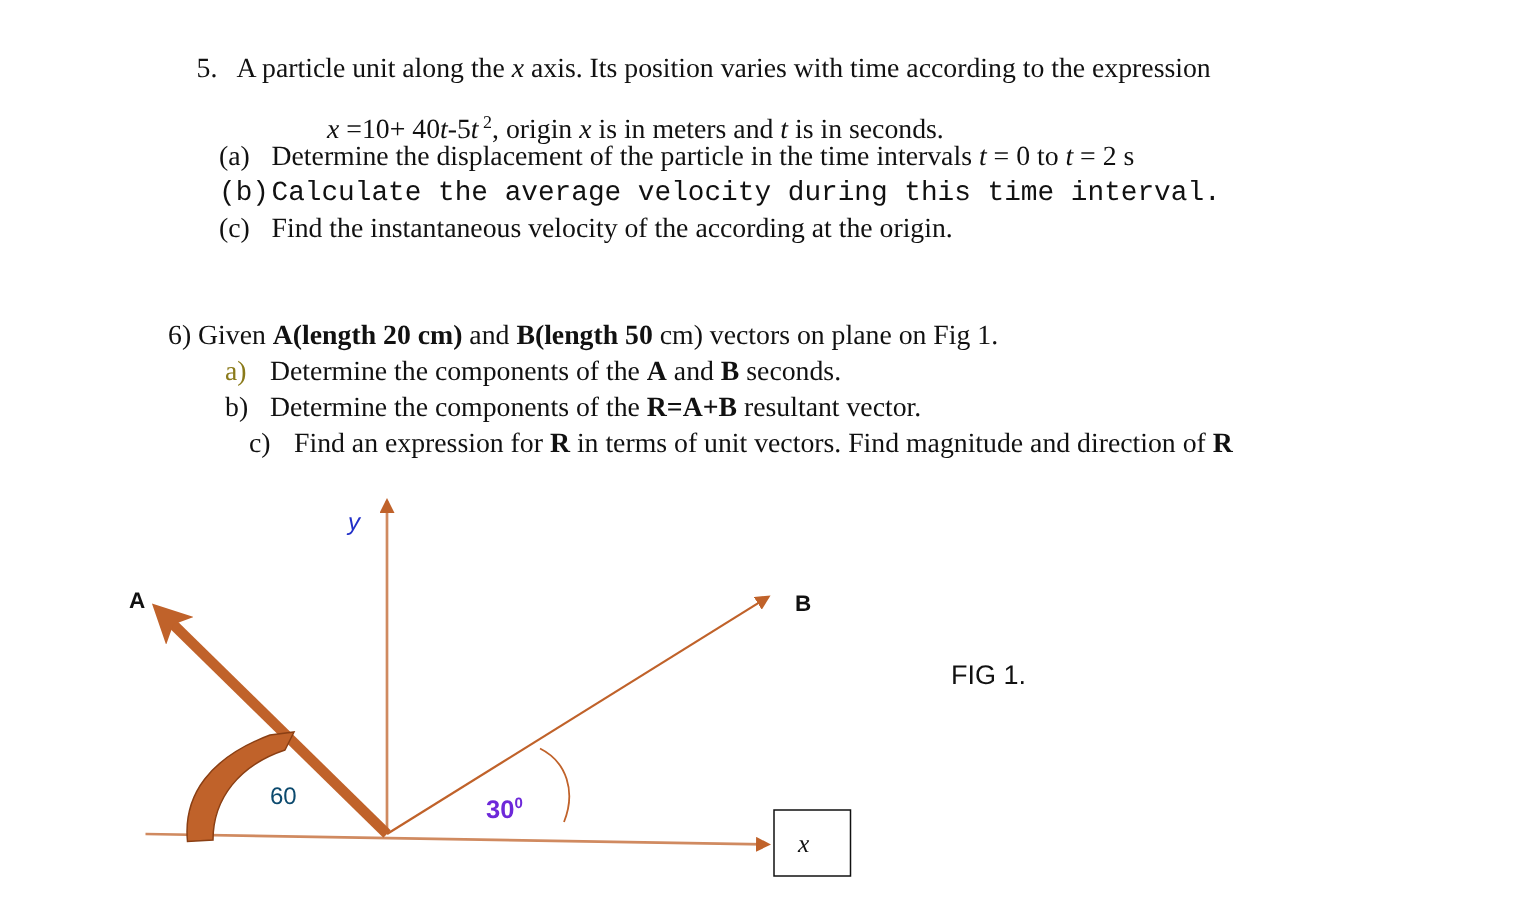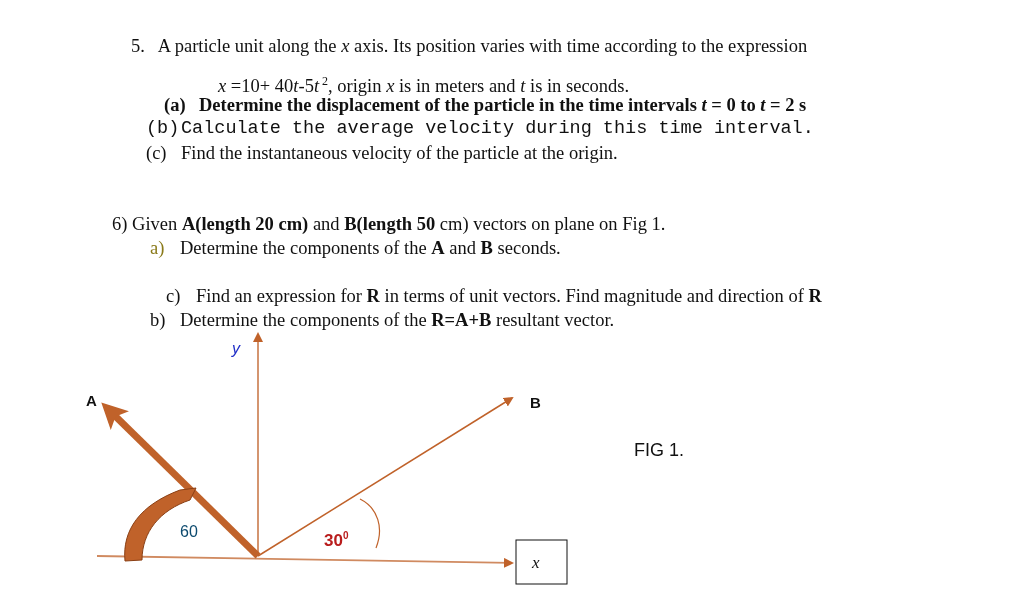--- a/index.html
+++ b/index.html
@@ -15,37 +15,37 @@
 </head>
 <body>
 
 <div class="line" style="left:131px; top:35px;">
   <span>5.</span>&nbsp;&nbsp;
   <span>A particle unit along the </span><span class="it">x</span><span> axis. Its position varies with time according to the expression</span>
 </div>
 <div class="line" style="left:218px; top:70px;">
   <span class="it">x</span><span> =10+ 40</span><span class="it">t</span><span>-5</span><span class="it">t</span><sup style="font-size:12px;"> 2</sup><span>, origin </span><span class="it">x</span><span> is in meters and </span><span class="it">t</span><span> is in seconds.</span>
 </div>
-<div class="line" style="left:164px; top:94px;font-weight:bold;">
+<div class="line" style="left:146px; top:94px;">
   <span class="num" style="width:35px;">(a)</span><span>Determine the displacement of the particle in the time intervals </span><span class="it">t</span><span> = 0 to </span><span class="it">t</span><span> = 2 s</span>
 </div>
 <div class="line" style="left:146px; top:118px;font-family:Liberation Mono, monospace;">
   <span class="num" style="width:35px;">(b)</span><span>Calculate the average velocity during this time interval.</span>
 </div>
 <div class="line" style="left:146px; top:142px;">
-  <span class="num" style="width:35px;">(c)</span><span>Find the instantaneous velocity of the particle at the origin.</span>
+  <span class="num" style="width:35px;">(c)</span><span>Find the instantaneous velocity of the according at the origin.</span>
 </div>
 
 <div class="line" style="left:112px; top:213px;">
   <span>6) Given </span><span class="b">A(length 20 cm)</span><span> and </span><span class="b">B(length 50</span><span> cm) vectors on plane on Fig 1.</span>
 </div>
 <div class="line" style="left:150px; top:237px;">
   <span class="num olive" style="width:30px;">a)</span><span>Determine the components of the </span><span class="b">A</span><span> and </span><span class="b">B</span><span> seconds.</span>
 </div>
-<div class="line" style="left:150px; top:261px;margin-top:48px;">
+<div class="line" style="left:150px; top:261px;">
   <span class="num" style="width:30px;">b)</span><span>Determine the components of the </span><span class="b">R=A+B</span><span> resultant vector.</span>
 </div>
 <div class="line" style="left:166px; top:285px;">
   <span class="num" style="width:30px;">c)</span><span>Find an expression for </span><span class="b">R</span><span> in terms of unit vectors. Find magnitude and direction of </span><span class="b">R</span>
 </div>
 
 <svg width="1024" height="605" viewBox="0 0 1024 605">
   <defs>
     <marker id="arrSmall" markerWidth="10" markerHeight="10" refX="8" refY="5" orient="auto" markerUnits="userSpaceOnUse">
       <path d="M0,0 L10,5 L0,10 Z" fill="#c0622a"></path>
@@ -67,17 +67,17 @@
 
   <path d="M360,499 C378,508 384,528 376,548" fill="none" stroke="#c0622a" stroke-width="1.2"></path>
 
   <rect x="516" y="540" width="51" height="44" fill="#ffffff" stroke="#111" stroke-width="1"></rect>
 </svg>
 
 <div class="lbl" style="left:86px; top:392px; font-size:15px; font-weight:bold;">A</div>
 <div class="lbl" style="left:530px; top:394px; font-size:15px; font-weight:bold;">B</div>
 <div class="lbl" style="left:232px; top:340px; font-size:16px; font-style:italic; color:#2230c8;">y</div>
 <div class="lbl" style="left:180px; top:523px; font-size:16px; color:#0c4a6e;">60</div>
-<div class="lbl" style="left:324px; top:530px; font-size:17px; font-weight:bold; color:#b91c1c;">
+<div class="lbl" style="left:324px; top:530px; font-size:17px; font-weight:bold; color:#6d28d9;">
   <span>30</span><sup style="font-size:10px;">0</sup>
 </div>
 <div class="line" style="left:532px; top:552px; font-style:italic; font-size:17px;">x</div>
 <div class="lbl" style="left:634px; top:440px; font-size:18px;">FIG 1.</div>
 
 </body></html>

